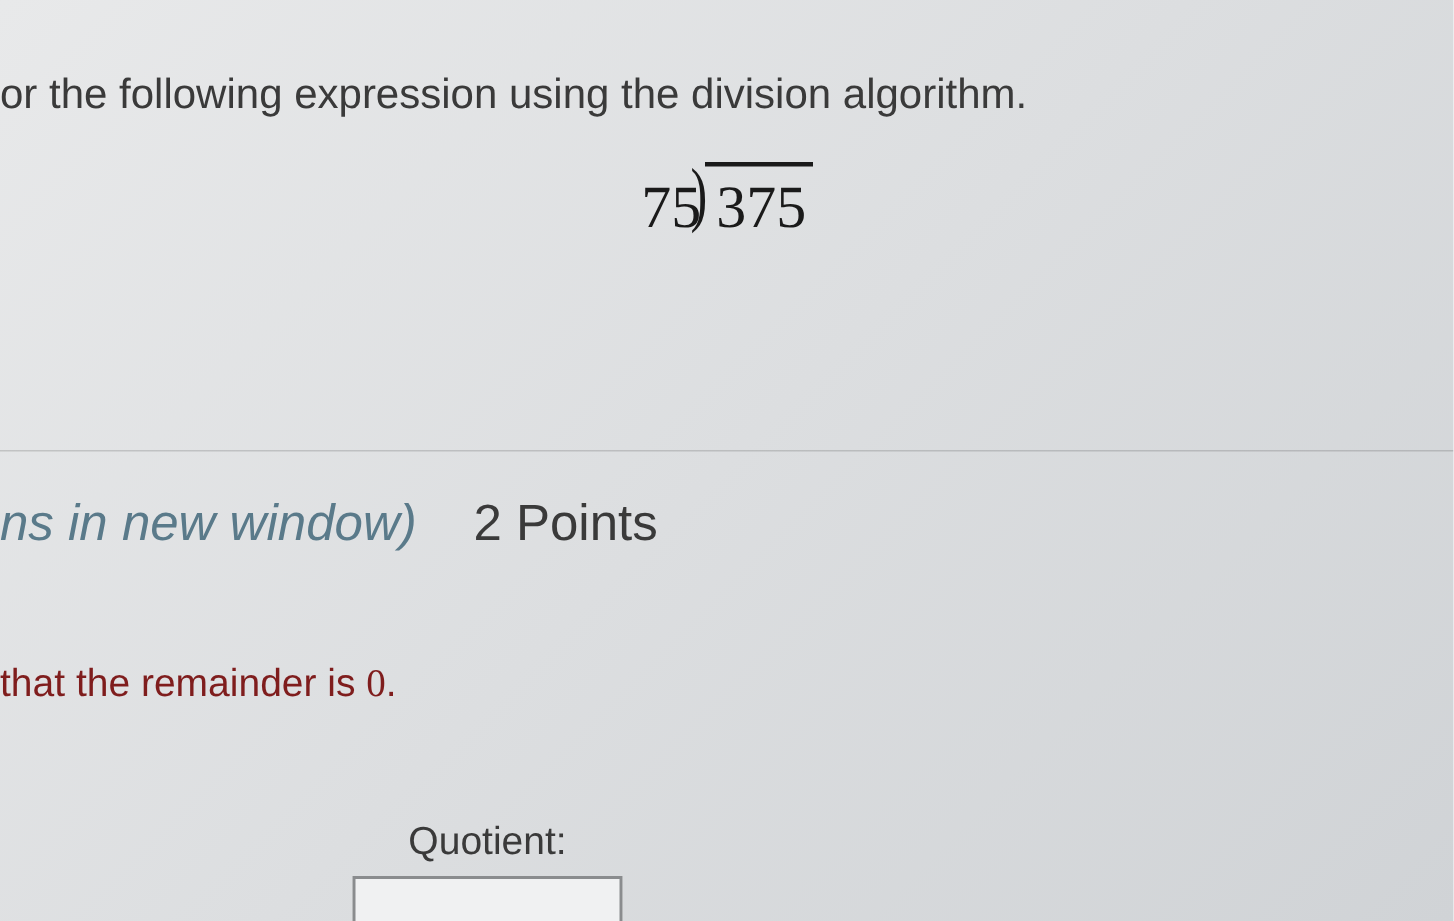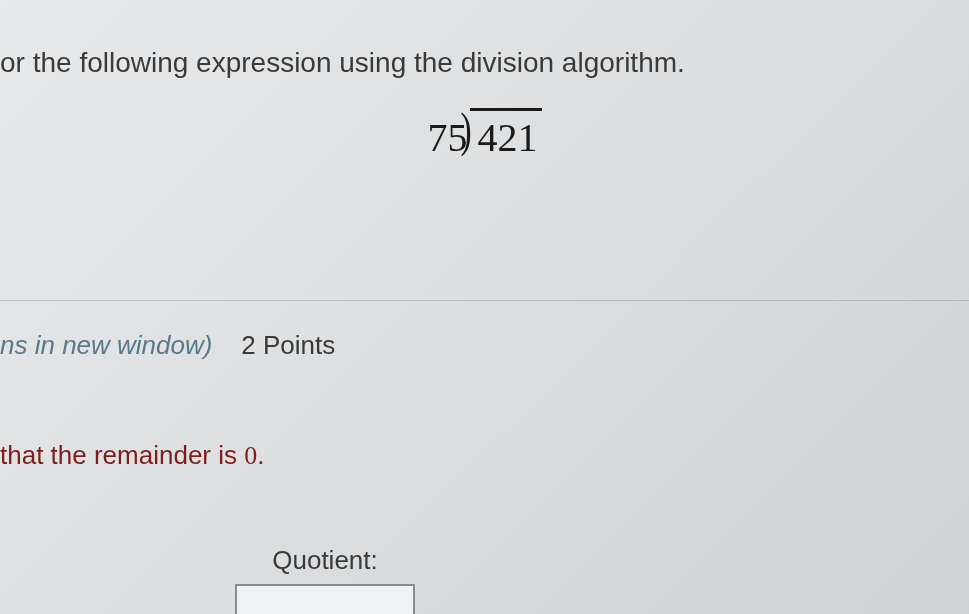--- a/index.html
+++ b/index.html
@@ -61,21 +61,21 @@
       top: 300px;
       left: 0;
       width: 100%;
       height: 1px;
       background: rgba(0,0,0,0.15);
     }
     .link-row {
       position: absolute;
       top: 330px;
       left: 0;
-      font-size: 26px;
+      font-size: 34px;
       color: #3a3a3a;
     }
     .link-text {
       font-style: italic;
       color: #5a7a8a;
     }
     .remainder-note {
       position: absolute;
       top: 440px;
       left: 0;
@@ -119,21 +119,21 @@
   </style>
 </head>
 <body>
 
 <div class="question-text">or the following expression using the division algorithm.</div>
 
 <div class="division-expression">
   <span class="divisor">75</span>
   <span class="dividend-wrapper">
     <span class="paren">)</span>
-    <span class="dividend">421</span>
+    <span class="dividend">375</span>
   </span>
 </div>
 
 <div class="divider"></div>
 
 <div class="link-row">
   <span class="link-text">ns in new window)</span>
   <span>&nbsp;&nbsp;&nbsp;</span><span>2 Points</span>
 </div>
 

